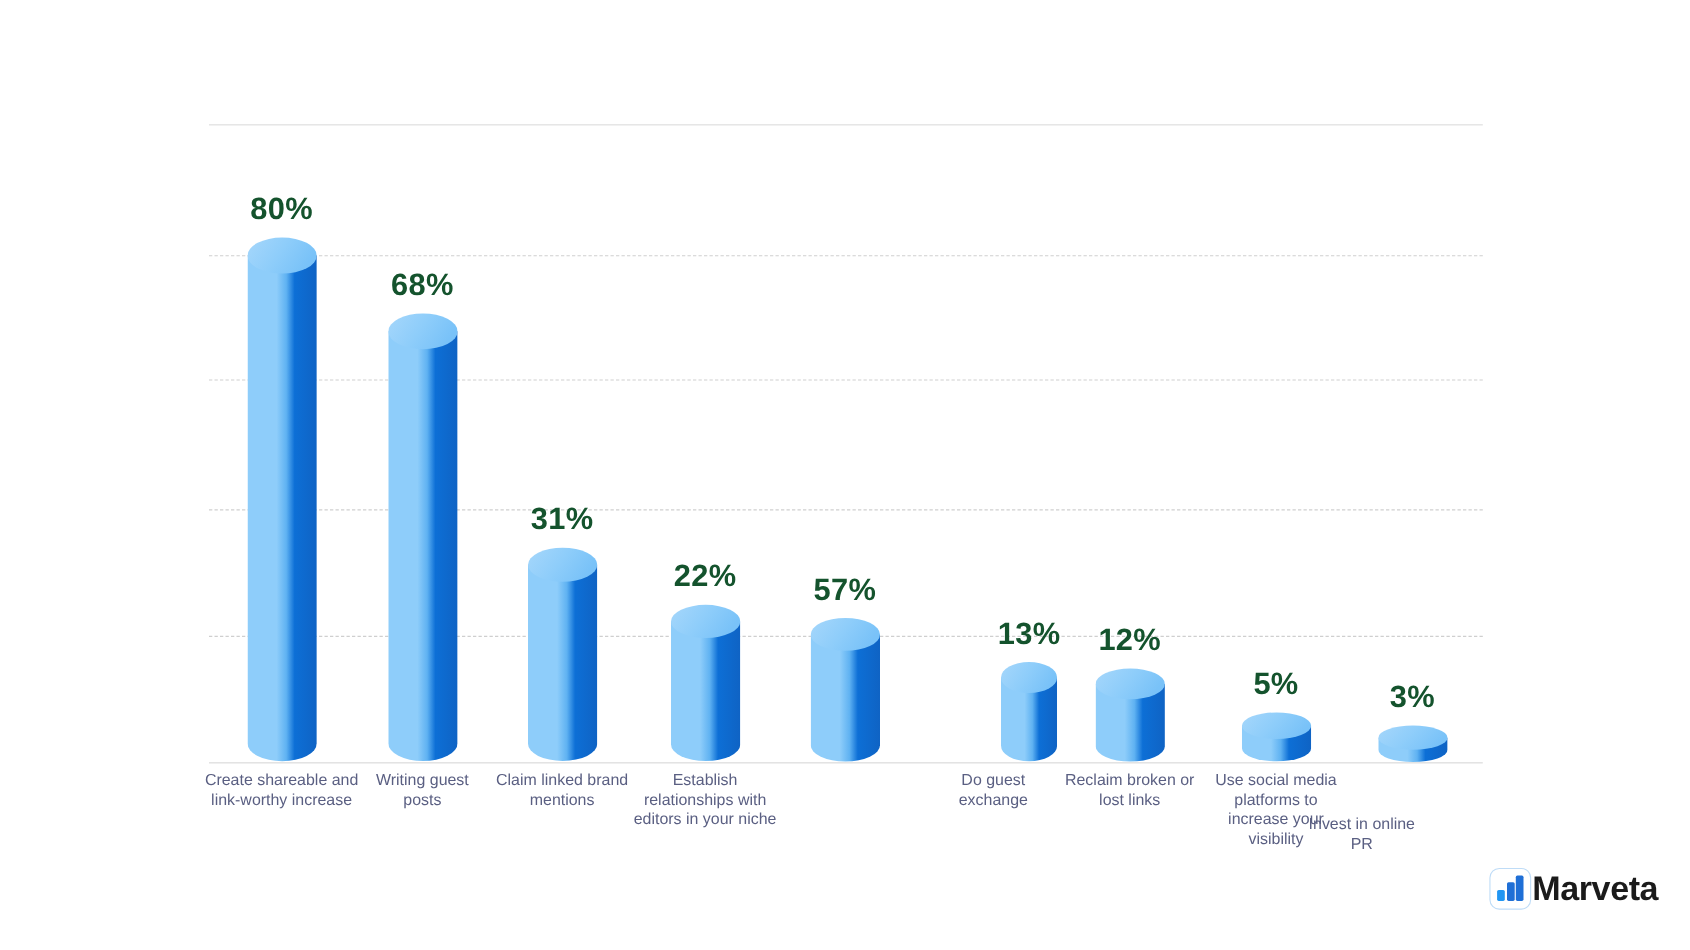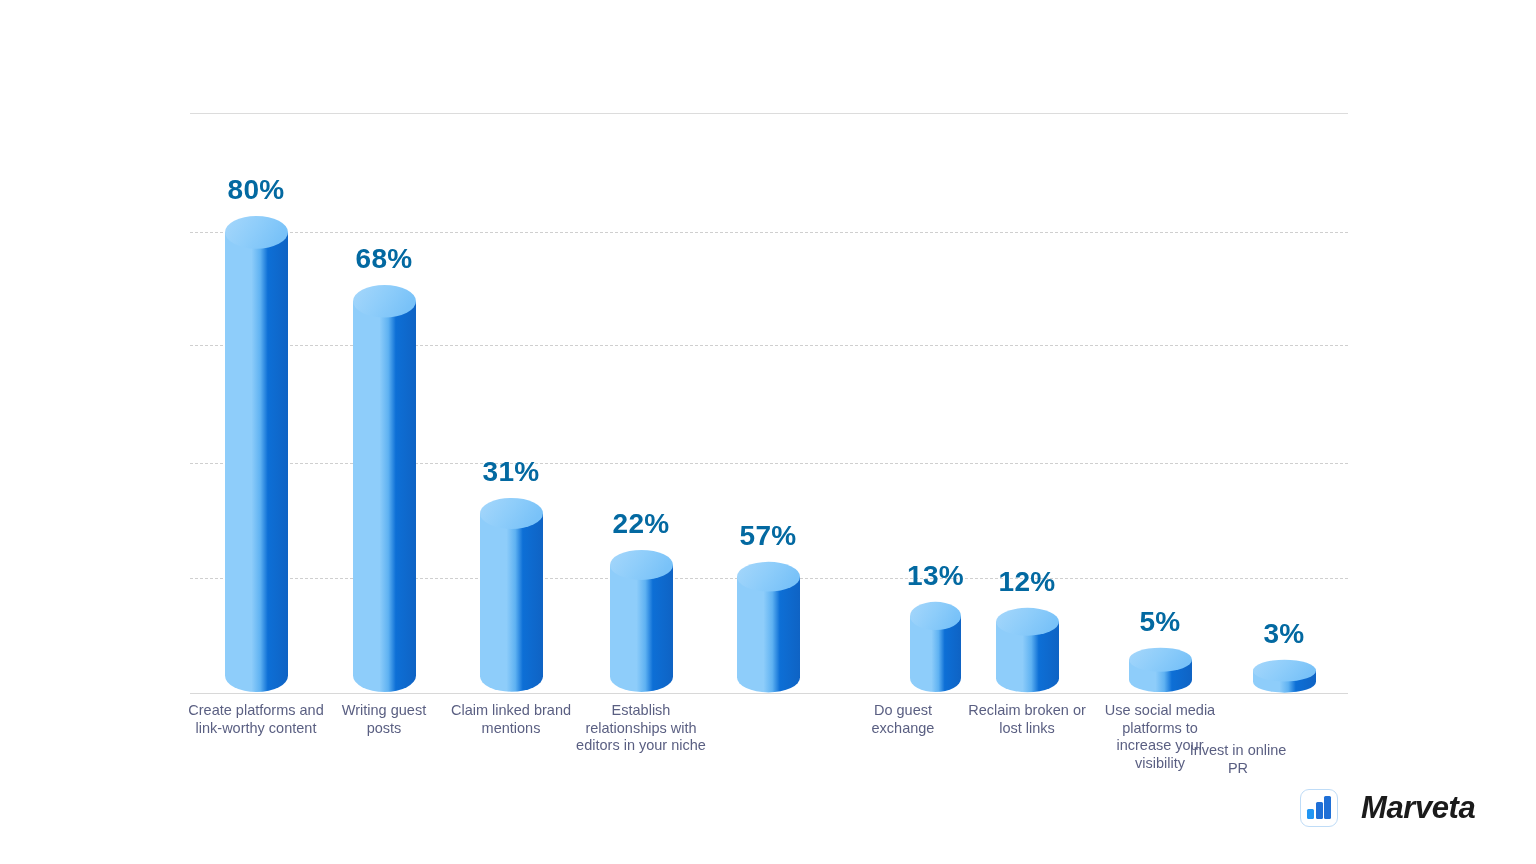--- a/index.html
+++ b/index.html
@@ -81,21 +81,21 @@
 
   .value-label {
     position: absolute;
     bottom: 100%;
     left: 50%;
     transform: translateX(-50%);
     margin-bottom: 9px;
     white-space: nowrap;
     font-size: 28px;
     font-weight: 700;
-    color: #0369a1;
+    color: #14532d;
     letter-spacing: 0.3px;
   }
 
   
   .cat-layer {
     position: absolute;
     left: 190px;
     top: 702px;
     width: 1158px;
     height: 110px;
@@ -107,26 +107,25 @@
     text-align: center;
     font-size: 14.5px;
     line-height: 17.5px;
     color: #5a5f82;
     font-family: "Liberation Sans", sans-serif;
   }
 
   
   .logo {
     position: absolute;
-    left: 1300px;
+    left: 1354px;
     top: 789px;
     display: flex;
     align-items: center;
-    gap: 23px;
-    font-style: italic;
+    gap: 1px;
   }
   .logo-mark {
     width: 38px;
     height: 38px;
     border-radius: 9px;
     border: 1.6px solid #bfdcf7;
     background: #ffffff;
     box-sizing: border-box;
     position: relative;
     overflow: hidden;
@@ -402,21 +401,21 @@
                A 31.5 17 0 0 0 63,18
                L 63,18
                A 31.5 17 0 0 1 31.5,35 Z" fill="#0d6fd6" opacity="0.92"></path>
     </svg>
           <div class="value-label">3%</div>
         </div>
       </div>
   </div>
 
   <div class="cat-layer" id="cat-layer">
-      <div class="cat-label" style="width: 150px; left: -9px;">Create platforms and link-worthy content</div>
+      <div class="cat-label" style="width: 150px; left: -9px;">Create shareable and link-worthy increase</div>
       <div class="cat-label" style="width: 120px; left: 134px;">Writing guest posts</div>
       <div class="cat-label" style="width: 130px; left: 256px;">Claim linked brand mentions</div>
       <div class="cat-label" style="width: 140px; left: 381px;">Establish relationships with editors in your niche</div>
       <div class="cat-label" style="width: 110px; left: 658px;">Do guest exchange</div>
       <div class="cat-label" style="width: 130px; left: 772px;">Reclaim broken or lost links</div>
       <div class="cat-label" style="width: 130px; left: 905px;">Use social media platforms to increase your visibility</div>
       <div class="cat-label" style="width: 110px; left: 993px; margin-top: 40px;">Invest in online PR</div>
     </div>
 
   <div class="logo">

